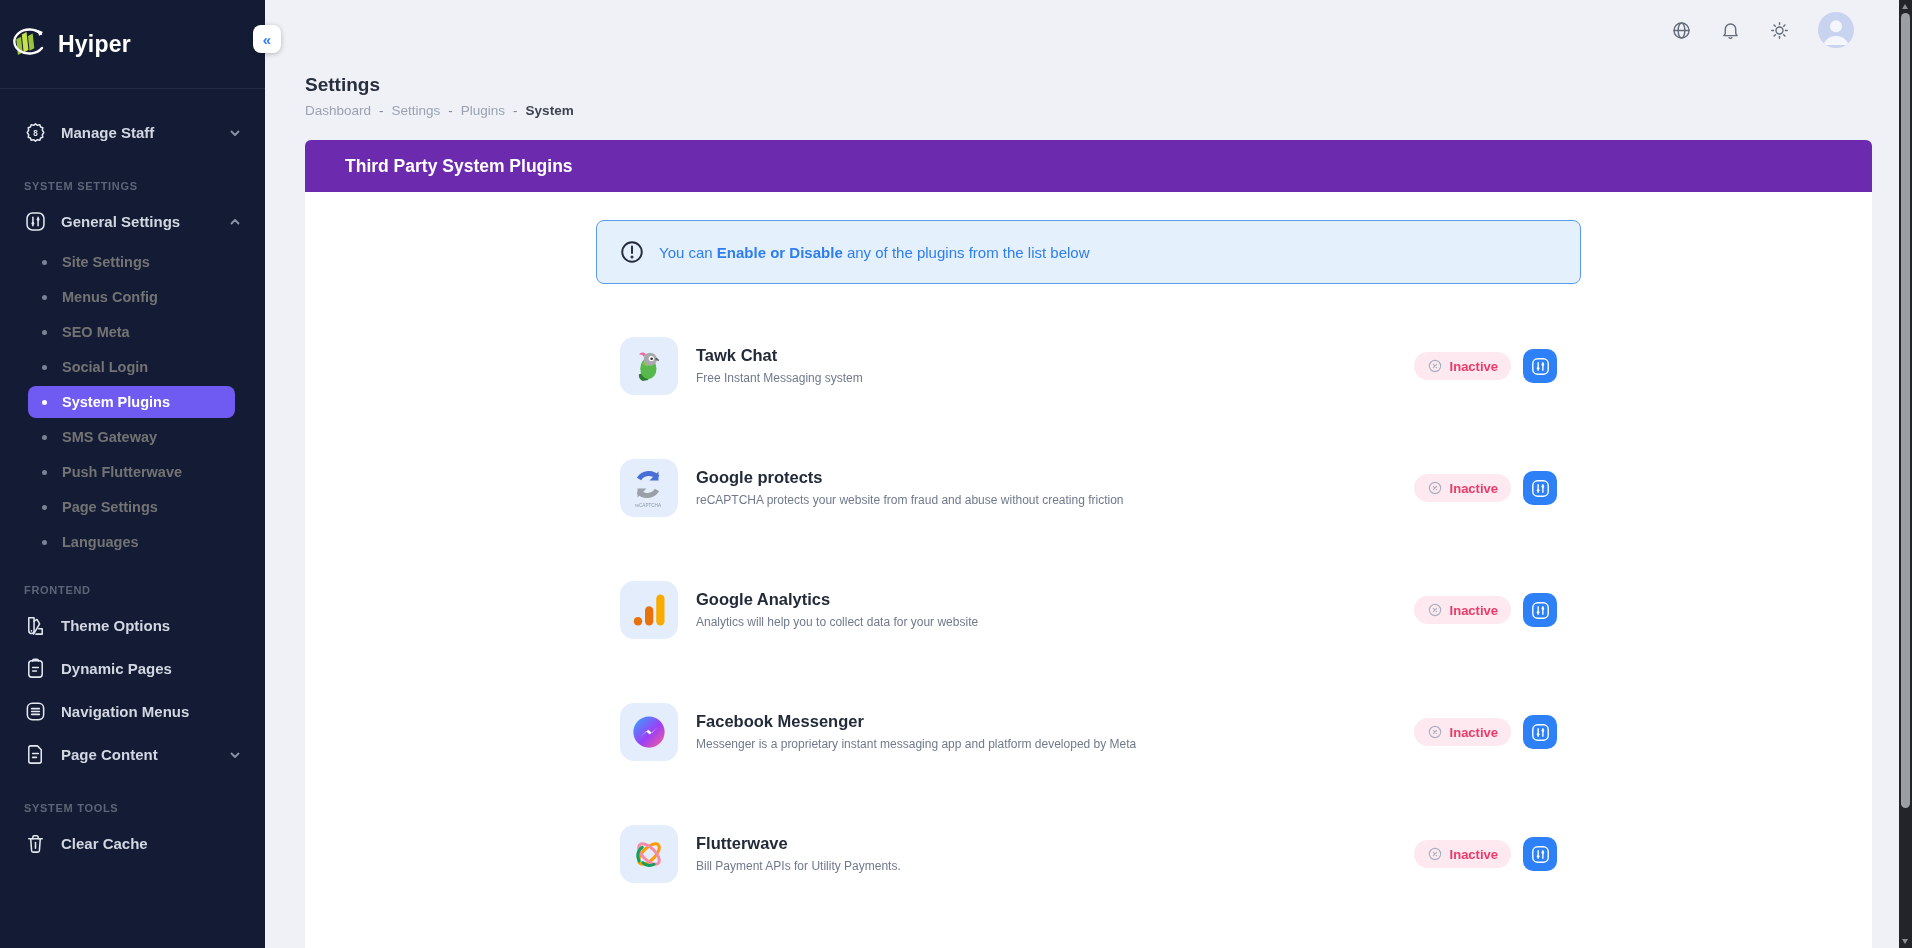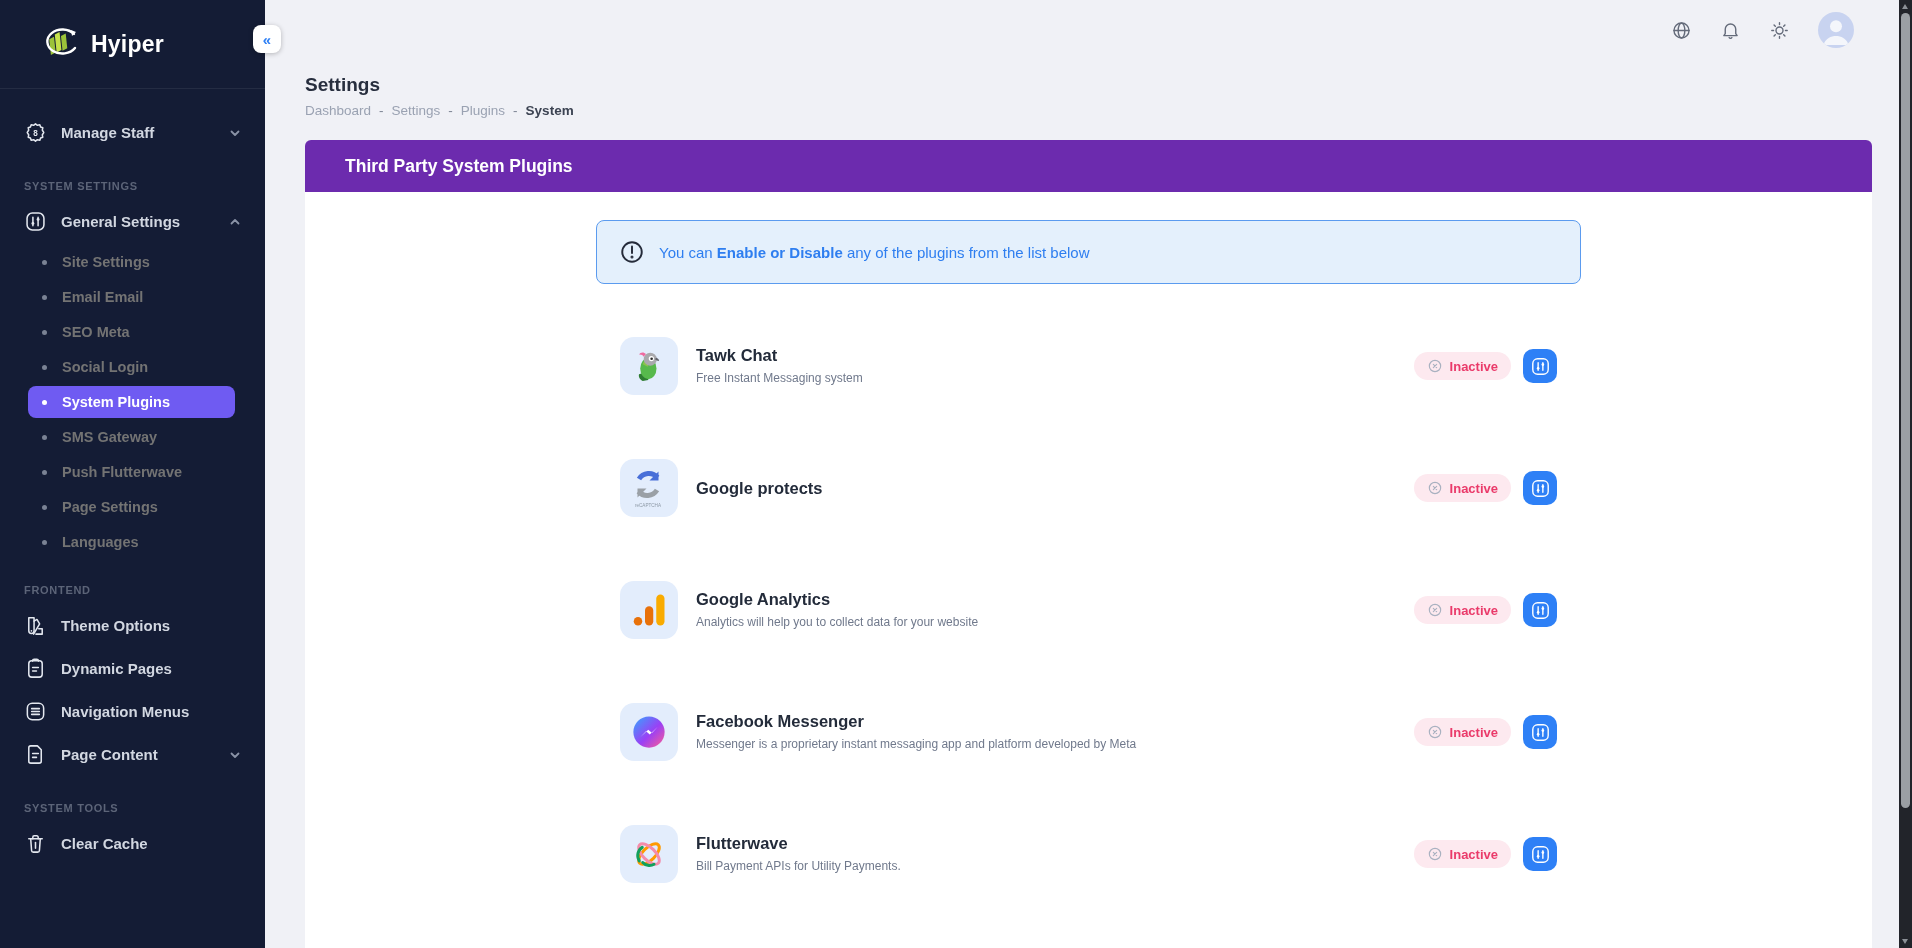--- a/index.html
+++ b/index.html
@@ -1,21 +1,21 @@
 <!DOCTYPE html>
 <html><head>
 <meta charset="utf-8">
 <style>
   * { margin:0; padding:0; box-sizing:border-box; }
   html,body { width:1912px; height:948px; overflow:hidden; }
   body { font-family:"Liberation Sans", sans-serif; background:#f0f1f6; color:#262d3d; }
 
   
   .sidebar { position:fixed; left:0; top:0; bottom:0; width:265px; background:#141c35; z-index:5; }
-  .logo-row { height:89px; display:flex; align-items:center; padding:0 41px; border-bottom:1px solid rgba(255,255,255,0.07); }
+  .logo-row { height:89px; display:flex; align-items:center; padding:0 8px; border-bottom:1px solid rgba(255,255,255,0.07); }
   .logo-mark { width:40px; height:40px; margin-right:10px; flex:none; }
   .brand-name { color:#ffffff; font-size:23px; font-weight:700; letter-spacing:0.2px; }
 
   .collapse-btn { position:fixed; left:253px; top:25px; width:28px; height:28px; background:#ffffff;
     border-radius:8px; box-shadow:0 1px 5px rgba(0,0,0,0.25); display:flex; align-items:center; justify-content:center;
     color:#2f80f5; font-size:15px; font-weight:700; cursor:pointer; z-index:9; }
 
   .nav { padding-top:22px; }
   .nav-item { display:flex; align-items:center; padding:10px 24px; color:#d2d7e1; font-size:15px; font-weight:700; cursor:pointer; }
   .nav-item .nicon { width:23px; height:23px; margin-right:14px; color:#e3e7ef; flex:none; }
@@ -119,21 +119,21 @@
           <path d="M2.5 7.5L6 4l3.5 3.5" stroke-width="1.8"></path>
         </svg>
     </div>
 
     <div class="subitem">
         <span class="dot"></span>
         <span>Site Settings</span>
       </div>
     <div class="subitem">
         <span class="dot"></span>
-        <span>Email Email</span>
+        <span>Menus Config</span>
       </div>
     <div class="subitem">
         <span class="dot"></span>
         <span>SEO Meta</span>
       </div>
     <div class="subitem">
         <span class="dot"></span>
         <span>Social Login</span>
       </div>
     <div class="subitem active">
@@ -309,20 +309,21 @@
               <svg viewBox="0 0 36 40">
                 <path d="M8 11A11.5 11.5 0 0 1 26.5 9.5" stroke="#486fd8" stroke-width="5" fill="none"></path>
                 <path d="M27.5 3.5v9h-9z" fill="#486fd8"></path>
                 <path d="M26 22a11.5 11.5 0 0 1-18.5 1.5" stroke="#9aa0a6" stroke-width="5" fill="none"></path>
                 <path d="M6.5 29.5v-9h9z" fill="#9aa0a6"></path>
                 <text x="17" y="38.5" font-size="4.6" fill="#8d99a6" text-anchor="middle">reCAPTCHA</text>
               </svg>
             </div>
             <div class="plugin-text">
               <div class="plugin-name">Google protects</div>
+              <div class="plugin-desc">reCAPTCHA protects your website from fraud and abuse without creating friction</div>
             </div>
             <div class="plugin-right">
               <div class="status-badge">
                 <svg class="sb-icon" viewBox="0 0 24 24" fill="none" stroke="currentColor" stroke-width="1.7" stroke-linecap="round">
                     <circle cx="12" cy="12" r="8.5"></circle>
                     <path d="M9.5 9.5l5 5M14.5 9.5l-5 5"></path>
                   </svg>
                 <span>Inactive</span>
               </div>
               <button class="toggle-btn">

